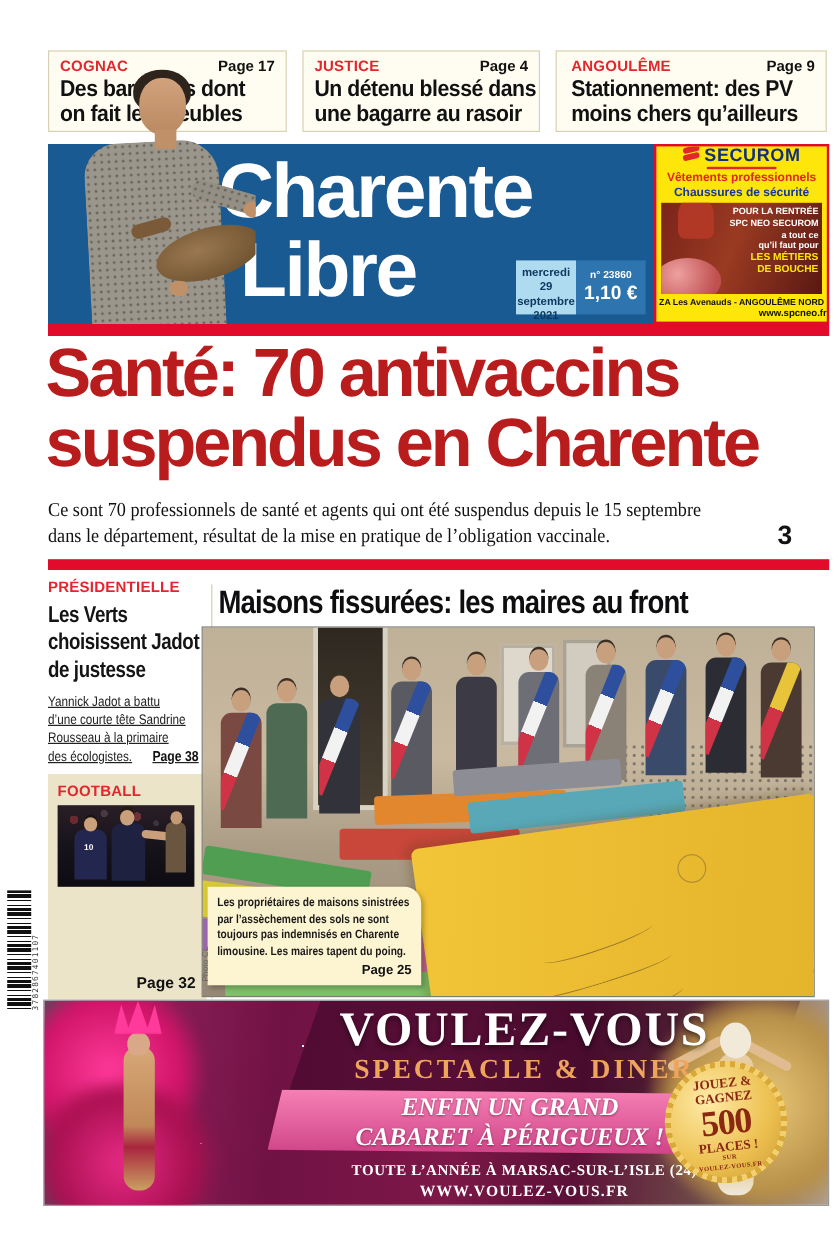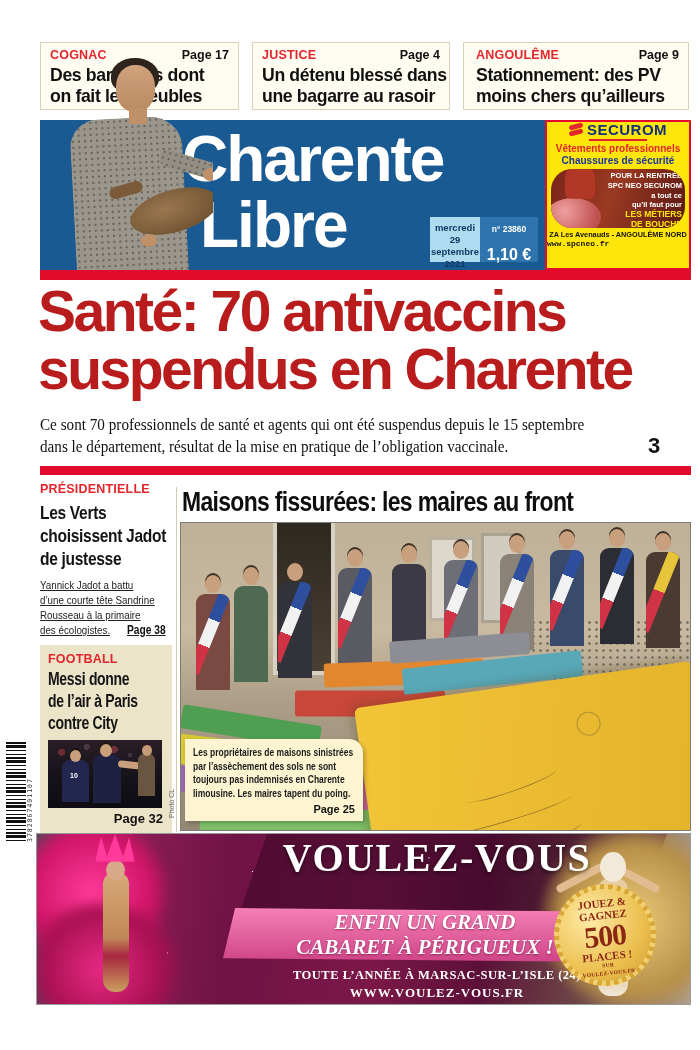--- a/index.html
+++ b/index.html
@@ -19,21 +19,21 @@
   
   .mast-blue{position:absolute;left:40px;top:120px;width:505px;height:150px;background:#1a5a93;}
   .logo1,.logo2{position:absolute;color:#fff;font-weight:800;letter-spacing:-2px;white-space:nowrap;}
   .logo1{left:142px;top:2px;font-size:64px;}
   .logo2{left:160px;top:68px;font-size:64px;}
   .datebox{position:absolute;left:390px;top:97px;width:50px;height:45px;background:#aedbef;color:#0e3a62;
            font-size:9.5px;font-weight:800;text-align:center;line-height:1.25;padding-top:5px;box-sizing:border-box;}
   .pricebox{position:absolute;left:440px;top:97px;width:58px;height:45px;background:#2e74ae;color:#fff;
             text-align:center;box-sizing:border-box;padding-top:7px;}
   .issue{font-size:8.5px;font-weight:800;display:block;}
-  .price{font-size:16px;font-weight:800;display:block;margin-top:12px;}
+  .price{font-size:16px;font-weight:800;display:block;margin-top:2px;}
 
   
   .man{position:absolute;left:45px;top:58px;width:168px;height:212px;overflow:hidden;z-index:3;}
   .man-hair{position:absolute;left:66px;top:0;width:48px;height:36px;background:#2e241c;border-radius:50% 50% 42% 42%;}
   .man-face{position:absolute;left:71px;top:7px;width:39px;height:47px;border-radius:46%;
             background:linear-gradient(180deg,#d2a27c,#b98962);}
   .man-neck{position:absolute;left:84px;top:50px;width:18px;height:16px;background:#c09068;}
   .man-shirt{position:absolute;left:28px;top:60px;width:112px;height:156px;border-radius:28px 32px 0 0;
              background:#9b968c;transform:rotate(-3deg);
              background-image:radial-gradient(#67625a 1px,transparent 1.3px);background-size:6px 6px;}
@@ -42,38 +42,38 @@
   .man-hand1{position:absolute;left:158px;top:110px;width:15px;height:13px;border-radius:50%;background:#c09068;}
   .man-hand2{position:absolute;left:96px;top:176px;width:16px;height:13px;border-radius:50%;background:#c09068;}
   .paddle{position:absolute;left:84px;top:132px;width:90px;height:42px;border-radius:50%;
           background:radial-gradient(ellipse at 40% 40%,#9a7850,#6f5230 80%);transform:rotate(-16deg);}
   .paddle-handle{position:absolute;left:64px;top:126px;width:34px;height:12px;background:#7a5a38;border-radius:6px;transform:rotate(-16deg);}
 
   
   .ad-spc{position:absolute;left:545px;top:120px;width:146px;height:150px;background:#ffe60a;
           border:2px solid #e30b2c;box-sizing:border-box;overflow:hidden;}
   .spc-brand1{font-size:21px;font-weight:800;color:#1535a0;text-align:center;letter-spacing:.5px;margin-top:2px;line-height:1;}
-  .spc-row{display:flex;justify-content:center;align-items:center;gap:3px;margin-top:-1px;}
+  .spc-row{display:flex;justify-content:center;gap:3px;margin-top:-1px;}
   .spc-swoosh{width:15px;height:13px;position:relative;}
   .spc-swoosh:before,.spc-swoosh:after{content:"";position:absolute;left:0;width:14px;height:5px;background:#e3252c;border-radius:3px;}
   .spc-swoosh:before{top:1px;transform:rotate(-14deg);}
   .spc-swoosh:after{bottom:1px;transform:rotate(-14deg);}
   .spc-brand2{font-size:15px;font-weight:800;color:#12307a;letter-spacing:.5px;}
   .spc-tagbar{width:58px;height:2px;background:#e3252c;margin:1px auto 2px;}
   .spc-l1{font-size:10px;font-weight:800;color:#e3252c;text-align:center;line-height:1.15;}
   .spc-l2{font-size:10px;font-weight:800;color:#1535a0;text-align:center;line-height:1.15;}
-  .spc-photo{position:relative;margin:3px 4px 2px;height:59px;overflow:hidden;
-             background:linear-gradient(110deg,#7a241a 0%,#9a3a22 45%,#5a1812 100%);border-radius:21px;}
+  .spc-photo{position:relative;margin:3px 4px 2px;height:76px;overflow:hidden;
+             background:linear-gradient(110deg,#7a241a 0%,#9a3a22 45%,#5a1812 100%);}
   .spc-ham{position:absolute;left:-6px;bottom:-8px;width:56px;height:38px;border-radius:50%;
            background:radial-gradient(circle at 35% 35%,#eea0a0,#c05050 75%);}
   .spc-apron{position:absolute;left:14px;top:-4px;width:30px;height:34px;border-radius:40% 40% 20% 20%;background:#b83a28;opacity:.85;}
   .spc-promo{position:absolute;right:3px;top:2px;text-align:right;color:#fff;font-size:7.5px;font-weight:800;line-height:1.3;}
   .spc-high{color:#ffe60a;font-size:8.5px;font-weight:800;line-height:1.15;}
   .spc-addr{font-size:7.3px;font-weight:800;text-align:center;color:#111;line-height:1.3;}
-  .spc-site{font-size:8px;font-weight:800;text-align:left;color:#111;font-family:Liberation Mono, monospace;}
+  .spc-site{font-size:8px;font-weight:800;text-align:right;color:#111;}
 
   .red-strip{position:absolute;left:40px;top:270px;width:651px;height:10px;background:#e30b2c;z-index:4;}
 
   
   .lead-title{position:absolute;left:38px;top:282px;font-weight:800;color:#b91c1c;
               font-size:57px;line-height:1.02;letter-spacing:-2.5px;}
   .lead-title span{display:block;white-space:nowrap;}
   .standfirst{position:absolute;left:40px;top:414px;font-family:"Liberation Serif",serif;
               font-size:16.5px;line-height:1.35;color:#111;}
   .standfirst span{display:block;white-space:nowrap;transform:scaleX(.92);transform-origin:left;}
@@ -110,21 +110,21 @@
   .fb-p2h{position:absolute;left:52px;top:4px;width:12px;height:13px;border-radius:50%;background:#caa07c;box-shadow:0 -3px 0 #241a12;}
   .fb-p2b{position:absolute;left:45px;top:15px;width:28px;height:48px;border-radius:8px 8px 0 0;background:#1e2240;}
   .fb-arm{position:absolute;left:70px;top:22px;width:34px;height:7px;border-radius:4px;background:#caa07c;transform:rotate(6deg);}
   .fb-coach{position:absolute;left:90px;top:14px;width:17px;height:42px;border-radius:6px 6px 0 0;background:#6a5540;}
   .fb-coachh{position:absolute;left:94px;top:5px;width:10px;height:11px;border-radius:50%;background:#c49a74;}
   .fb-page{position:absolute;right:9px;bottom:7px;font-size:13px;font-weight:800;}
 
   
   .main-title{position:absolute;left:182px;top:487px;font-size:27px;font-weight:800;letter-spacing:-.8px;
               white-space:nowrap;transform:scaleX(.85);transform-origin:left;color:#0e0e10;}
-  .photo{position:absolute;left:180px;top:522px;width:511px;height:309px;border:1px solid #7d7d76;
+  .photo{position:absolute;left:168px;top:522px;width:511px;height:309px;border:1px solid #7d7d76;
          box-sizing:border-box;overflow:hidden;background:linear-gradient(180deg,#bfb098 0%,#c8b9a0 35%,#ab9c86 60%,#958874 100%);}
   .ph-door{position:absolute;left:92px;top:0;width:54px;height:148px;background:linear-gradient(#2e2820,#4a4034);
            border:4px solid #d8d2c4;border-top:none;}
   .ph-win1{position:absolute;left:248px;top:14px;width:40px;height:78px;background:#ded8cc;border:3px solid #b8b0a0;}
   .ph-win2{position:absolute;left:300px;top:10px;width:34px;height:84px;background:#d2ccc0;border:3px solid #aaa293;}
   .ph-gravel{position:absolute;right:0;top:96px;width:160px;height:140px;
              background:linear-gradient(#a59e90,#8f887a);background-image:radial-gradient(#7a7468 1px,transparent 1.6px);background-size:7px 7px;}
   .person{position:absolute;width:36px;height:118px;}
   .p-head{width:16px;height:18px;border-radius:50%;background:#c9a07e;margin:0 auto;box-shadow:0 -2px 0 #3c2f24;}
   .p-body{width:34px;height:96px;border-radius:9px 9px 0 0;margin:1px auto 0;position:relative;overflow:hidden;}
@@ -349,25 +349,20 @@
         <span style="white-space:nowrap;transform:scaleX(.85);transform-origin:left;">des écologistes.</span>
         <span class="pageref">Page 38</span>
       </div>
     </div>
   </div>
 
   <div class="divider-v"></div>
 
   <div class="fb-box">
     <div class="kicker">FOOTBALL</div>
-    <div class="fb-title">
-      <span>Messi donne</span>
-      <span>de l’air à Paris</span>
-      <span>contre City</span>
-    </div>
     <div class="fb-photo">
       <div class="fb-crowd"></div>
       <div class="fb-p1b"></div>
       <div class="fb-p1h"></div>
       <span class="fb-num">10</span>
       <div class="fb-p2b"></div>
       <div class="fb-p2h"></div>
       <div class="fb-arm"></div>
       <div class="fb-coach"></div>
       <div class="fb-coachh"></div>
@@ -460,20 +455,21 @@
     <div class="vv-girl-l-body"></div>
     <div class="vv-girl-l-head"></div>
     <div class="vv-girl-l-crown"></div>
     <div class="vv-girl-r-f"></div>
     <div class="vv-girl-r-arm1"></div>
     <div class="vv-girl-r-arm2"></div>
     <div class="vv-girl-r-body"></div>
     <div class="vv-girl-r-hair"></div>
     <div class="vv-center">
       <div class="vv-title">VOULEZ-VOUS</div>
+      <div class="vv-sub">SPECTACLE &amp; DINER</div>
     </div>
     <div class="vv-band"></div>
     <div class="vv-band-text">
       <span>ENFIN UN GRAND</span><br>
       <span>CABARET À PÉRIGUEUX !</span>
     </div>
     <div class="vv-line3">TOUTE L’ANNÉE À MARSAC-SUR-L’ISLE (24)</div>
     <div class="vv-url">WWW.VOULEZ-VOUS.FR</div>
     <div class="vv-badge">
       <div class="vv-badge-burst"></div>

